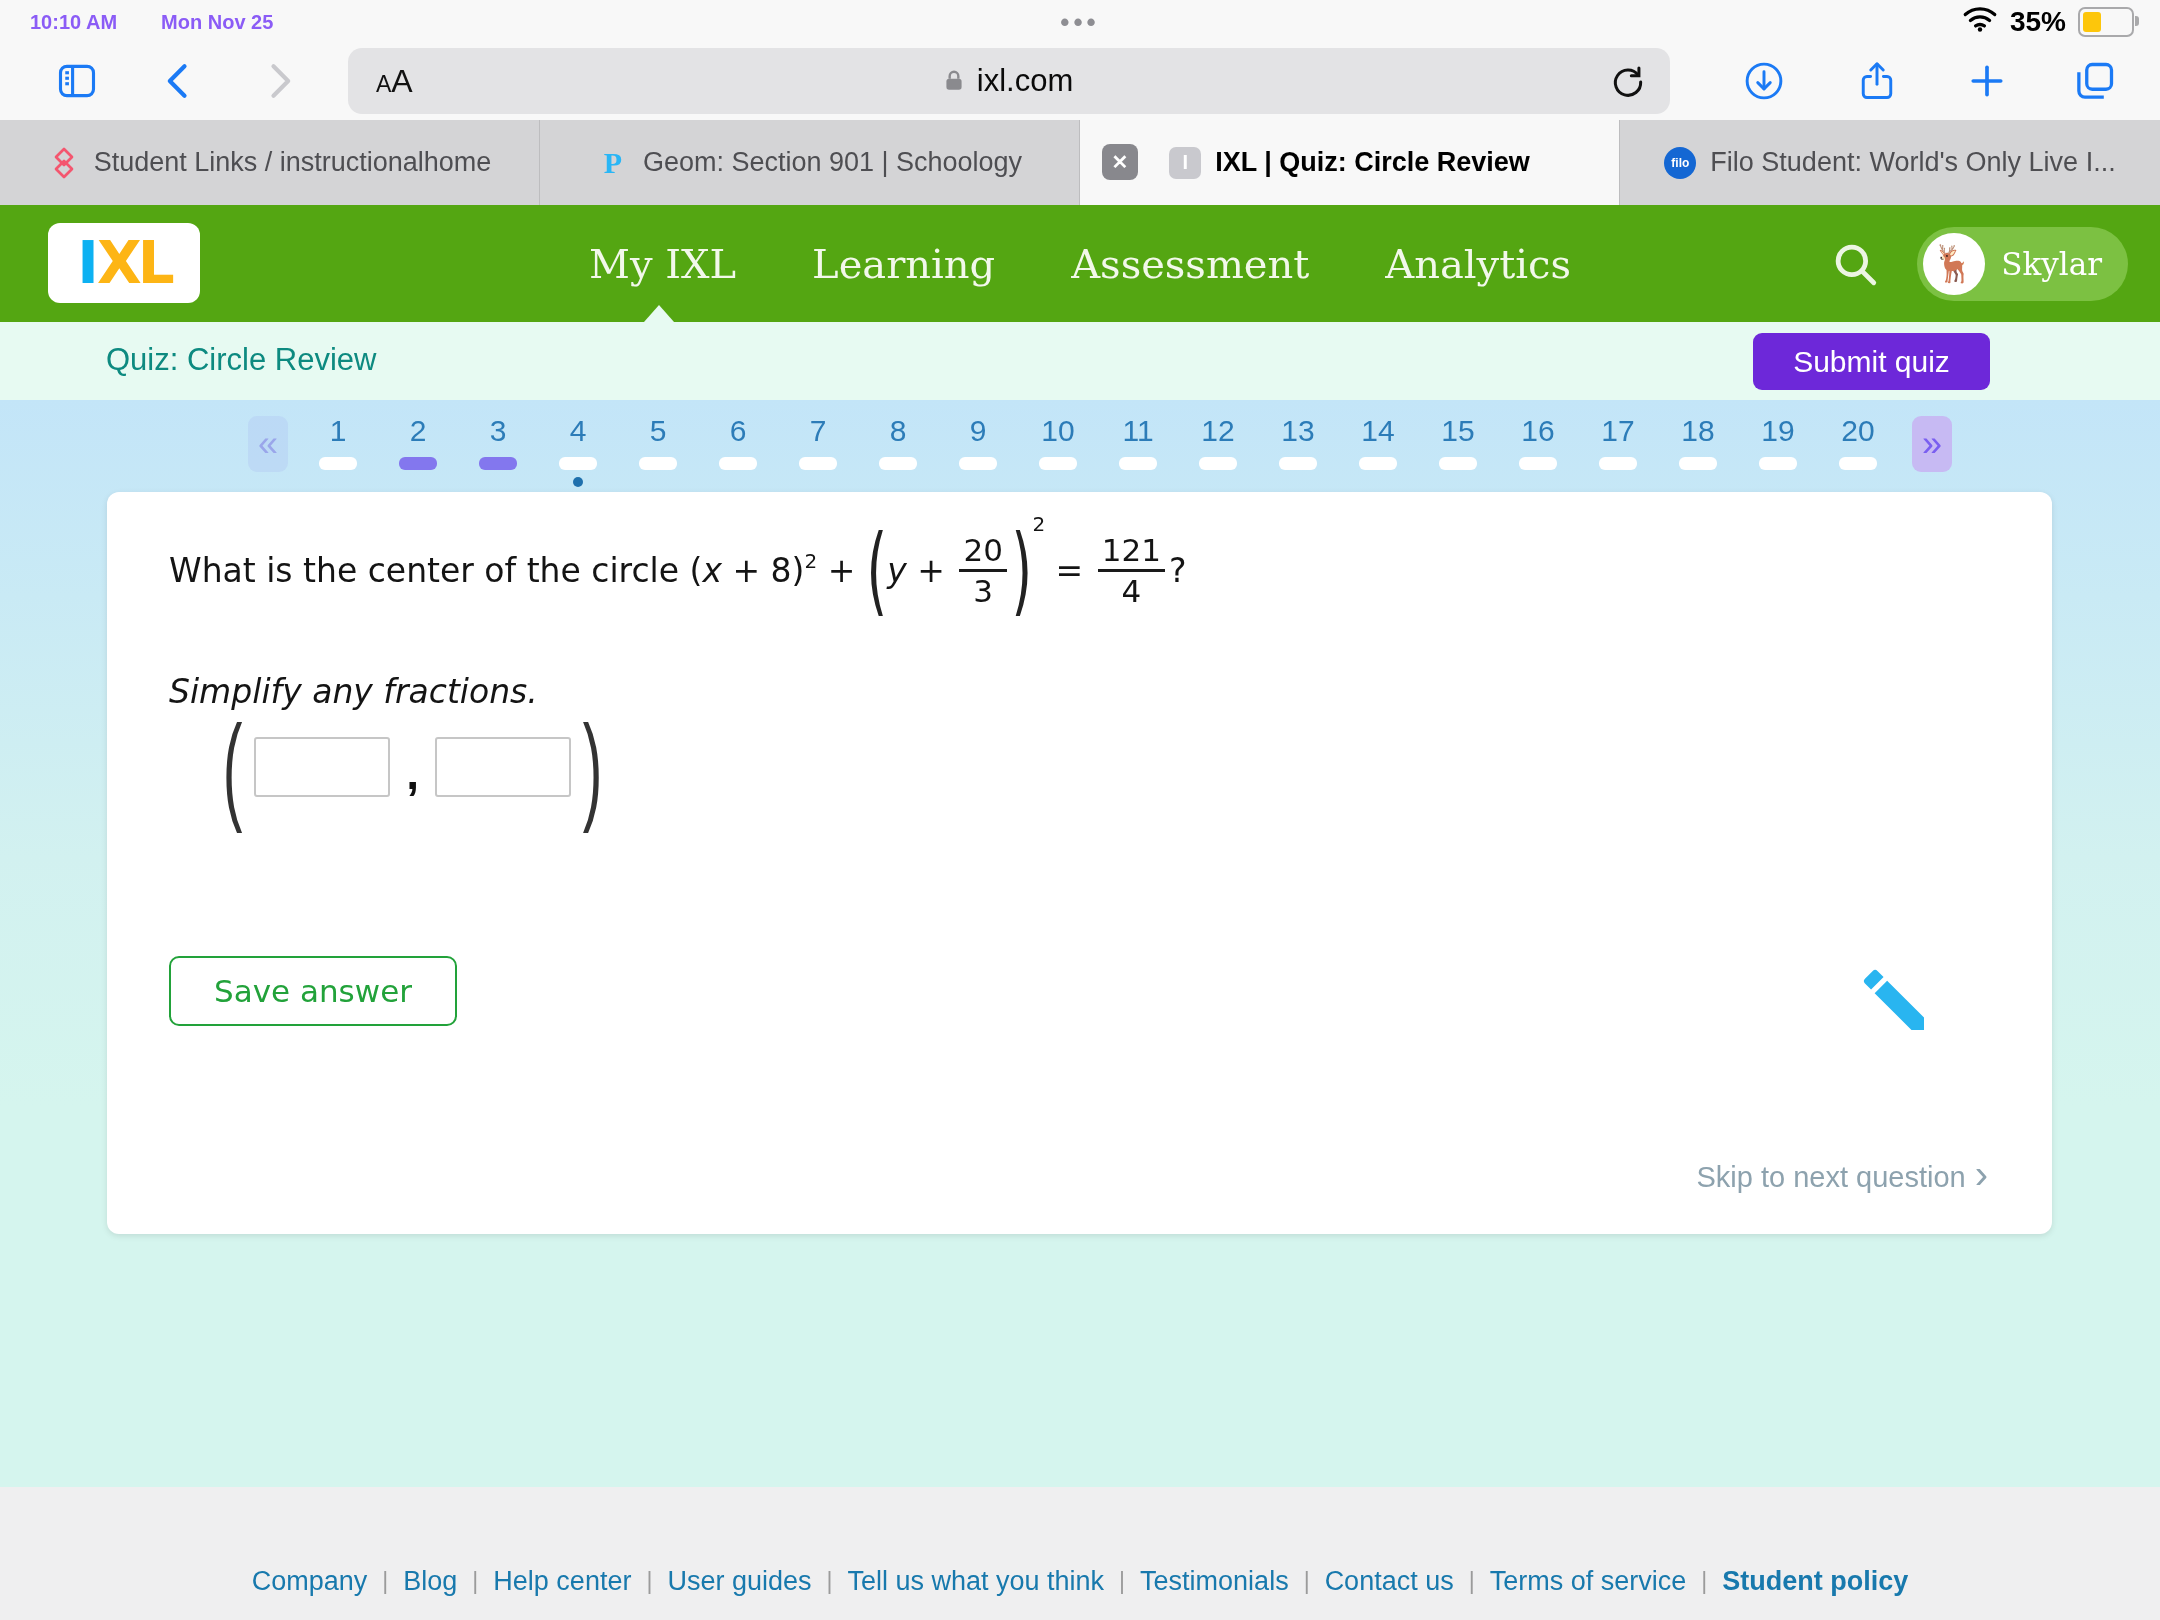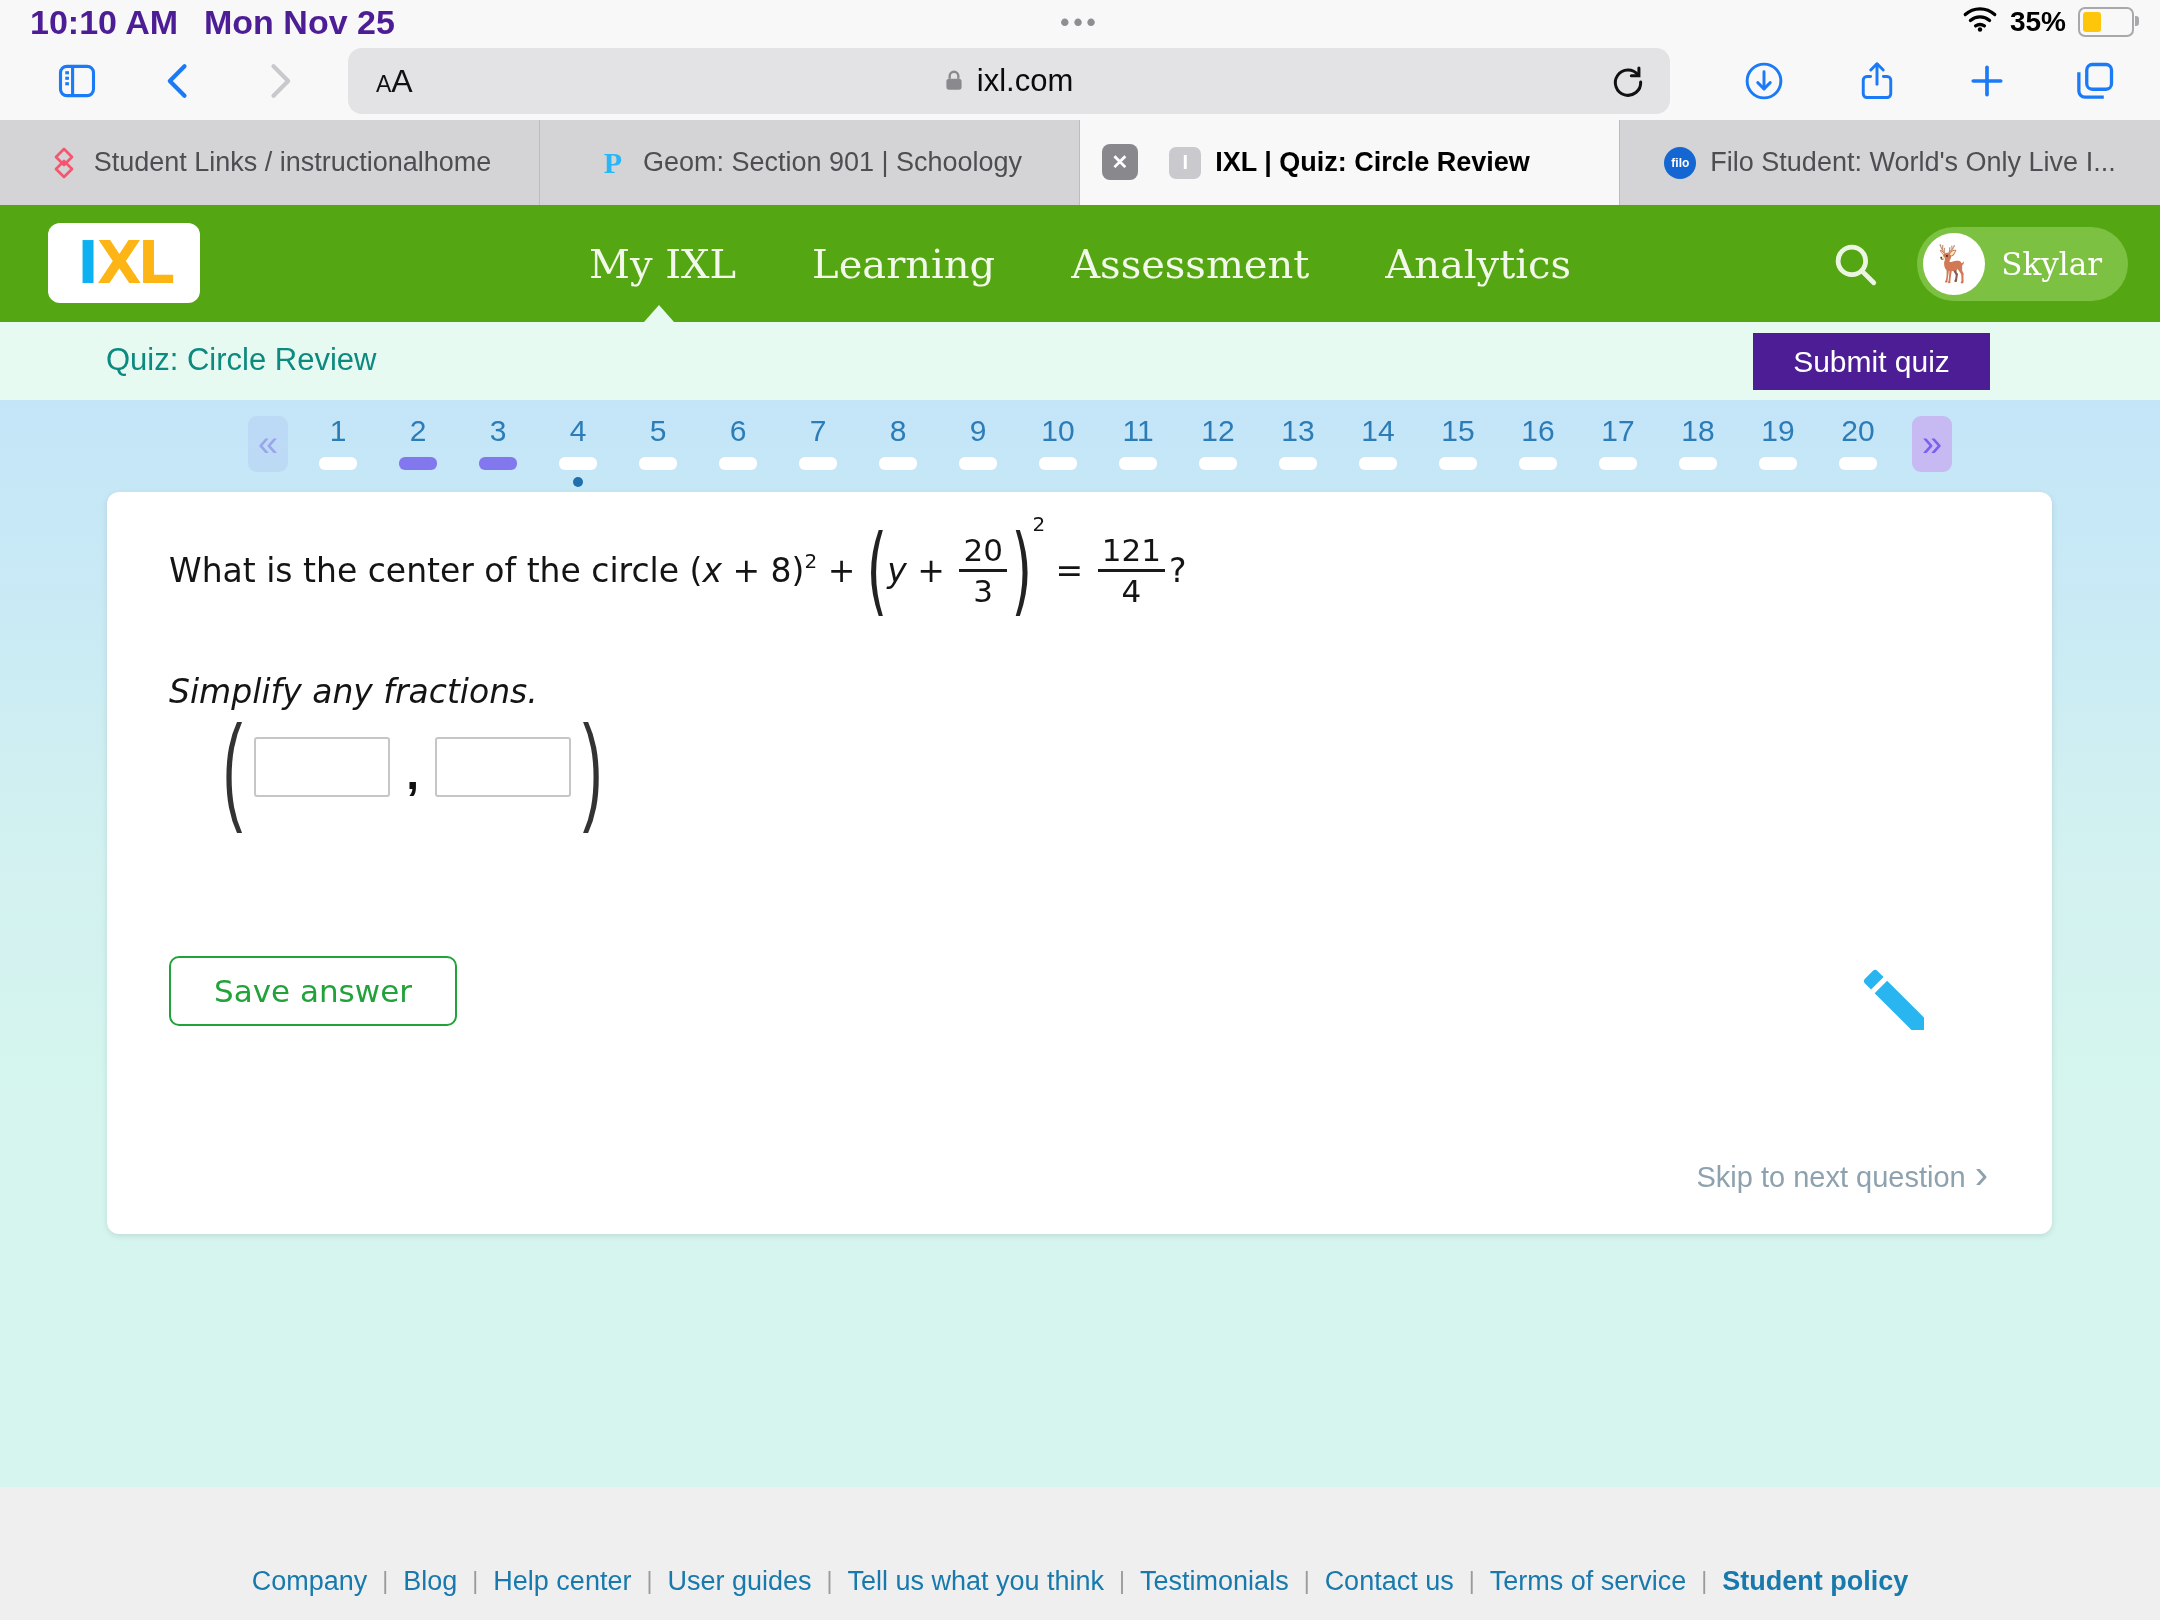--- a/index.html
+++ b/index.html
@@ -2,21 +2,21 @@
 <html><head>
 <meta charset="utf-8">
 <style>
   html,body{margin:0;padding:0;}
   body{width:2160px;height:1620px;position:relative;overflow:hidden;
        font-family:"Liberation Sans",sans-serif;background:#fff;}
   .band{position:absolute;left:0;width:2160px;}
 
   
   .statusbar{top:0;height:44px;background:#f8f8f8;display:flex;align-items:center;}
-  .sb-left{margin-left:30px;font-size:34px;font-weight:700;color:#4c1d95;display:flex;gap:26px;}
+  .sb-left{margin-left:30px;font-size:20px;font-weight:700;color:#8b5cf6;display:flex;gap:44px;}
   .sb-dots{position:absolute;left:0;right:0;text-align:center;color:#8e8e93;font-size:26px;letter-spacing:4px;font-weight:700;}
   .sb-right{position:absolute;right:26px;display:flex;align-items:center;gap:12px;font-size:28px;font-weight:600;}
   .battery{width:52px;height:26px;border:2px solid #a9a9ab;border-radius:7px;position:relative;background:#f8f8f8;}
   .battery .fill{position:absolute;left:3px;top:3px;bottom:3px;width:35%;background:#fdc60b;border-radius:3px;}
   .battery .nub{position:absolute;right:-7px;top:7px;width:4px;height:10px;background:#a9a9ab;border-radius:0 3px 3px 0;}
 
   
   .toolbar{top:44px;height:76px;background:#f8f8f8;}
   .tb-icon{position:absolute;top:8px;width:58px;height:58px;display:flex;align-items:center;justify-content:center;cursor:pointer;}
   .tb-icon svg{width:44px;height:44px;}
@@ -57,21 +57,21 @@
   .hsearch{position:absolute;right:280px;top:34px;width:50px;height:50px;cursor:pointer;}
   .hsearch svg{width:50px;height:50px;}
   .userpill{position:absolute;right:32px;top:22px;height:74px;min-width:210px;background:#7cc142;border-radius:37px;
         display:flex;align-items:center;cursor:pointer;}
   .avatar{width:62px;height:62px;background:#fff;border-radius:50%;margin-left:6px;display:flex;align-items:center;justify-content:center;font-size:36px;}
   .username{color:#fff;font-family:"DejaVu Serif","Liberation Serif",serif;font-size:31px;margin:0 26px 0 16px;}
 
   
   .quizbar{top:322px;height:78px;background:#e7faf2;}
   .quiztitle{position:absolute;left:106px;top:20px;font-size:31px;color:#0d8a80;}
-  .submitbtn{position:absolute;right:170px;top:11px;width:237px;height:57px;background:#4c1d95;border:none;border-radius:0;
+  .submitbtn{position:absolute;right:170px;top:11px;width:237px;height:57px;background:#6d28d9;border:none;border-radius:9px;
         color:#fff;font-size:30px;font-family:"Liberation Sans",sans-serif;cursor:pointer;}
 
   
   .main{top:400px;height:1087px;background:linear-gradient(180deg,#c3e5f8 0%,#c9eaf5 18%,#d2f1f0 42%,#d5f5ee 65%,#d5f5ee 100%);}
   .qnav{position:absolute;left:0;top:14px;display:flex;align-items:flex-start;padding-left:248px;}
   .qnav-btn{width:40px;height:56px;border-radius:9px;display:flex;align-items:center;justify-content:center;
         font-size:36px;cursor:pointer;margin-top:2px;}
   .qnav-prev{background:rgba(160,170,238,.20);color:#9aa6ea;margin-right:10px;}
   .qnav-next{background:#c7baf3;color:#7a5ff0;margin-left:14px;}
   .qnum{width:80px;display:flex;flex-direction:column;align-items:center;cursor:pointer;}

